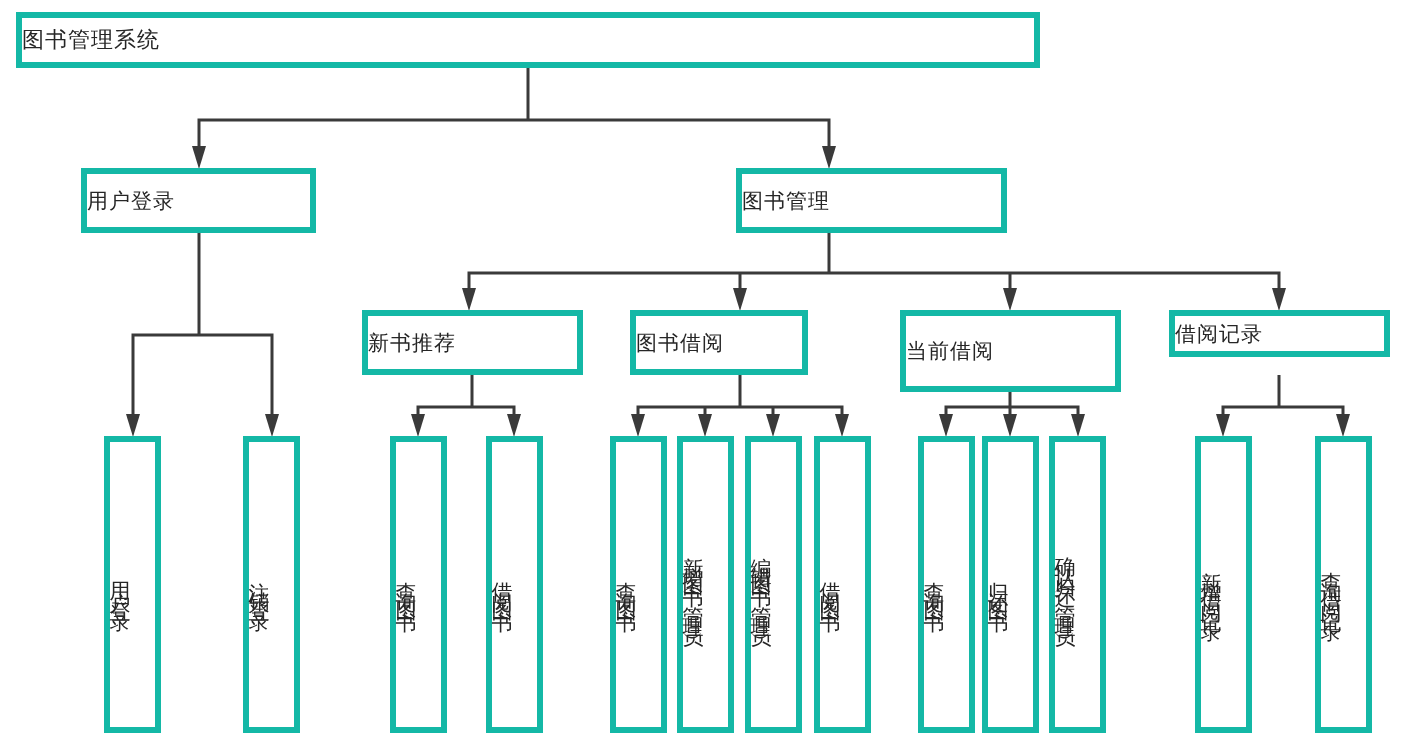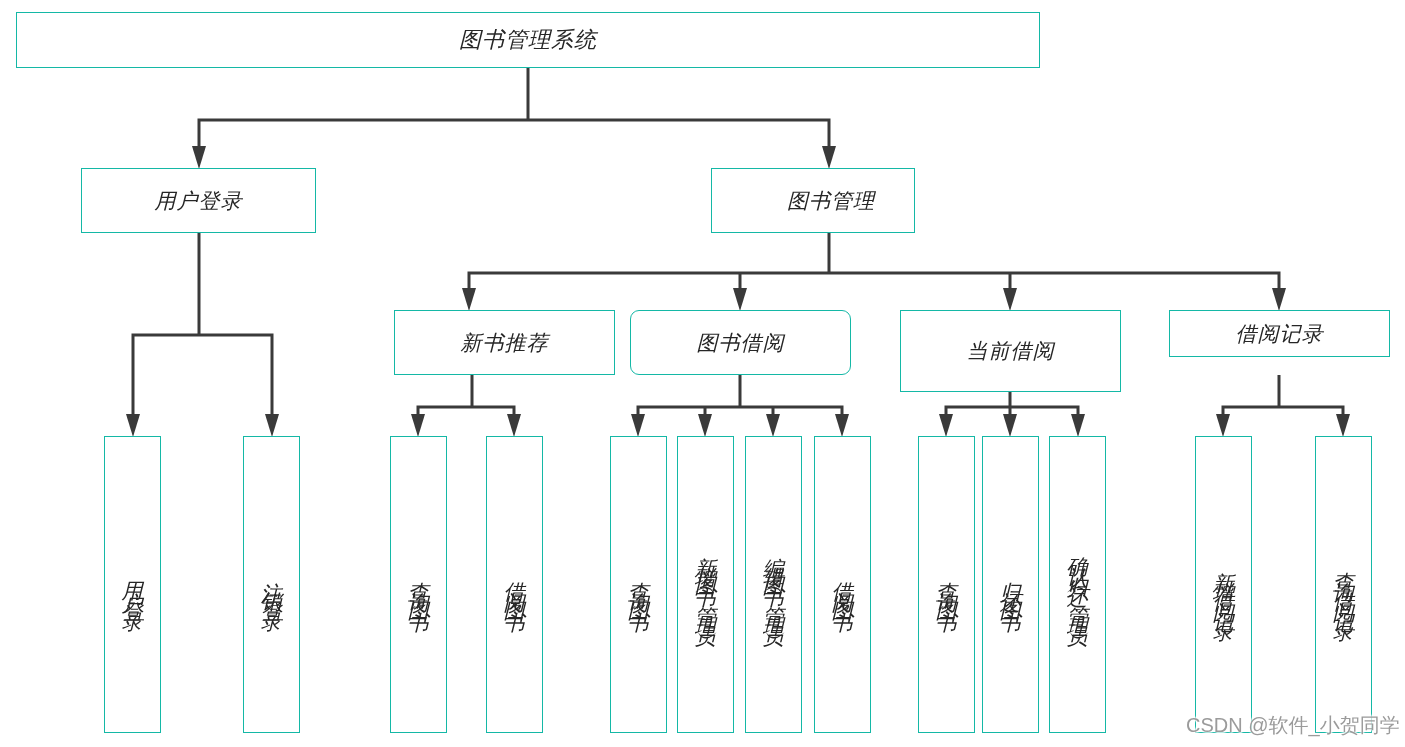--- a/index.html
+++ b/index.html
@@ -9,26 +9,25 @@
     background:#ffffff;
     font-family:"Liberation Sans","DejaVu Sans",sans-serif;
     color:#262626;
     overflow:hidden;
   }
   svg.wires{position:absolute;left:0;top:0;z-index:0;}
   .node{
     position:absolute;
     box-sizing:border-box;
     background:#ffffff;
-    border:1px solid #14b8a6;
+    border:6px solid #14b8a6;
     display:flex;
     align-items:center;
-    justify-content:center;
+    justify-content:flex-start;
     z-index:1;
-    font-style:italic;
   }
   .h-label{
     font-size:21px;
     letter-spacing:1px;
     white-space:nowrap;
     color:#262626;
   }
   .root-label{font-size:22px;}
   .v-node{width:57px;top:436px;height:297px;}
   .v-label{
@@ -95,28 +94,28 @@
     </g>
   </svg>
 
   <div class="node" style="left:16px;top:12px;width:1024px;height:56px;">
     <span class="h-label root-label">图书管理系统</span>
   </div>
 
   <div class="node" style="left:81px;top:168px;width:235px;height:65px;">
     <span class="h-label">用户登录</span>
   </div>
-  <div class="node" style="left:711px;top:168px;width:204px;height:65px;padding-left:36px;">
+  <div class="node" style="left:736px;top:168px;width:271px;height:65px;">
     <span class="h-label">图书管理</span>
   </div>
 
-  <div class="node" style="left:362px;top:310px;width:221px;height:65px;margin-left:32px;">
+  <div class="node" style="left:362px;top:310px;width:221px;height:65px;">
     <span class="h-label">新书推荐</span>
   </div>
-  <div class="node" style="left:630px;top:310px;width:221px;height:65px;border-radius:9px;">
+  <div class="node" style="left:630px;top:310px;width:178px;height:65px;">
     <span class="h-label">图书借阅</span>
   </div>
   <div class="node" style="left:900px;top:310px;width:221px;height:82px;">
     <span class="h-label">当前借阅</span>
   </div>
   <div class="node" style="left:1169px;top:310px;width:221px;height:47px;">
     <span class="h-label">借阅记录</span>
   </div>
 
   <div class="node v-node" style="left:104px;">
@@ -156,15 +155,14 @@
     <span class="v-label">确认归还（管理员）</span>
   </div>
 
   <div class="node v-node" style="left:1195px;">
     <span class="v-label">新增借阅记录</span>
   </div>
   <div class="node v-node" style="left:1315px;">
     <span class="v-label">查询借阅记录</span>
   </div>
 
-  <div class="watermark">CSDN @软件_小贺同学</div>
 
 </div>
 
 </body></html>

